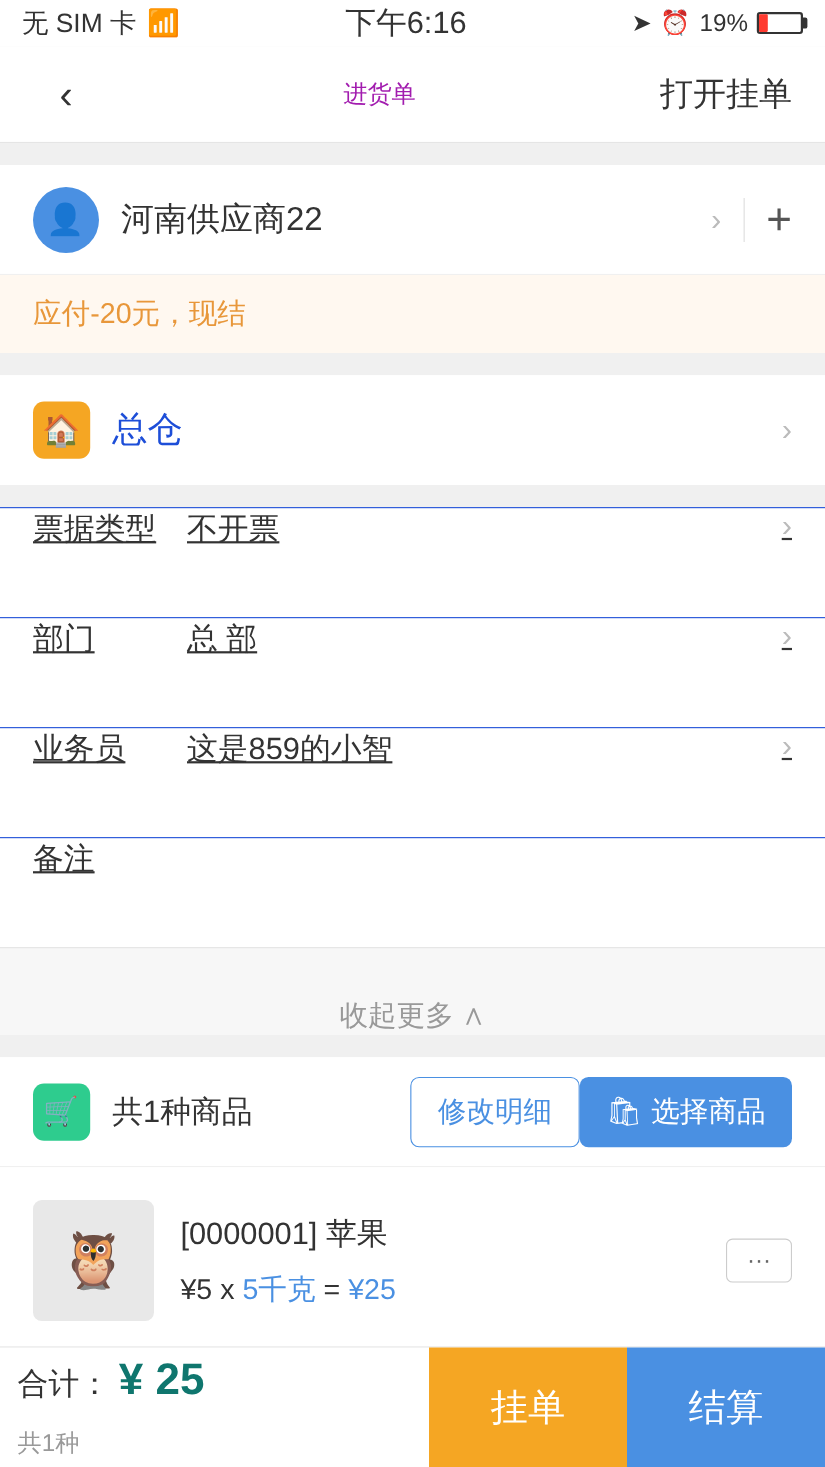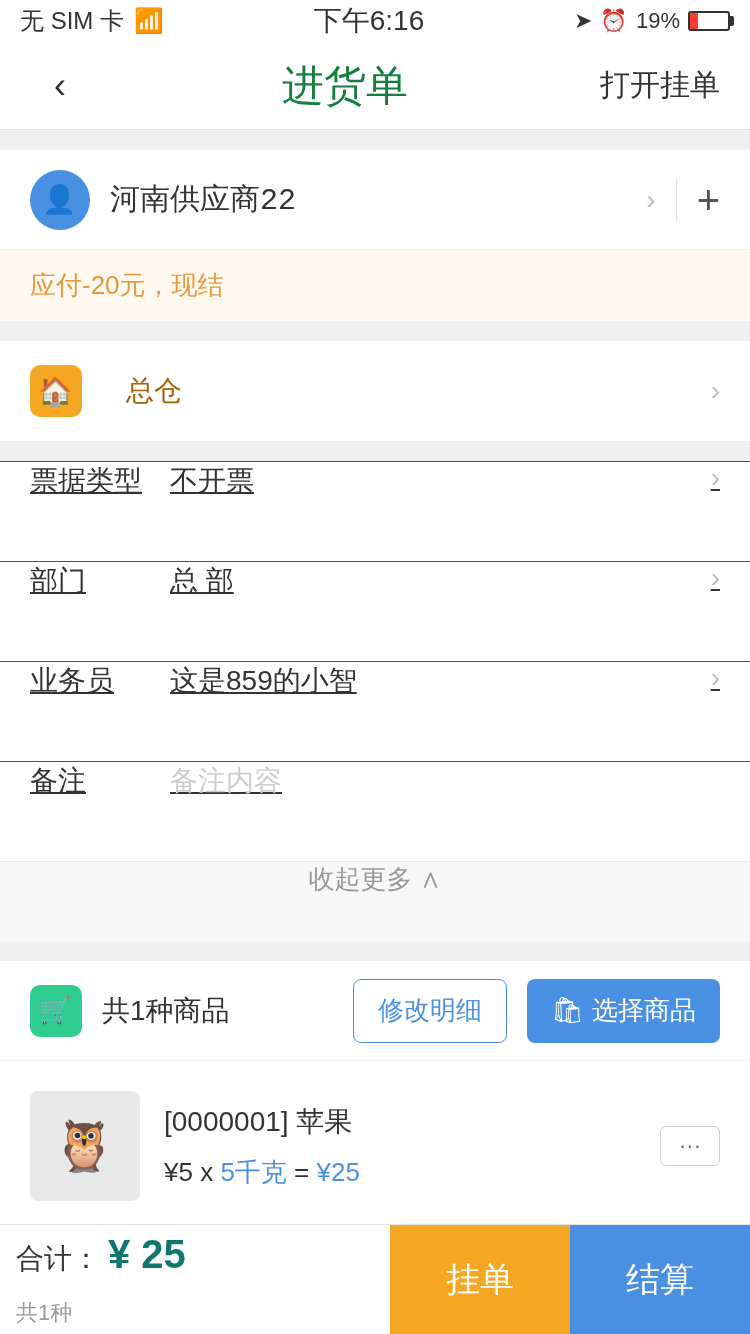--- a/index.html
+++ b/index.html
@@ -47,21 +47,21 @@
       display: flex;
       align-items: center;
       justify-content: space-between;
       padding: 0 30px;
       border-bottom: 1px solid #e5e5e5;
     }
     .nav-back {
       font-size: 36px; color: #333; cursor: pointer;
       width: 60px; height: 60px; display: flex; align-items: center; justify-content: center;
     }
-    .nav-title { font-size: 42px; font-weight: 500; color: #15803d; }
+    .nav-title { font-size: 22px; font-weight: 500; color: #a21caf; }
     .nav-action { font-size: 30px; color: #333; cursor: pointer; }
 
     
     .section-gap { height: 20px; background: #f0f0f0; }
 
     
     .card-section {
       background: #fff;
       margin-bottom: 0;
     }
@@ -72,21 +72,21 @@
       align-items: center;
       padding: 0 30px;
       height: 100px;
       border-bottom: 1px solid #f0f0f0;
     }
     .supplier-avatar {
       width: 60px; height: 60px; border-radius: 50%; background: #4a90e2;
       display: flex; align-items: center; justify-content: center;
       color: #fff; font-size: 28px; margin-right: 20px; flex-shrink: 0;
     }
-    .supplier-name { flex: 1; font-size: 30px; color: #333; font-family: Liberation Mono, monospace; }
+    .supplier-name { flex: 1; font-size: 30px; color: #333; }
     .supplier-actions { display: flex; align-items: center; gap: 20px; }
     .chevron { font-size: 28px; color: #bbb; }
     .add-btn { font-size: 40px; color: #555; cursor: pointer; line-height: 1; }
     .supplier-divider { width: 1px; height: 40px; background: #ddd; }
 
     
     .payment-notice {
       background: #fff8f0;
       padding: 18px 30px;
       font-size: 26px;
@@ -98,21 +98,21 @@
       display: flex;
       align-items: center;
       padding: 0 30px;
       height: 100px;
     }
     .warehouse-icon {
       width: 52px; height: 52px; border-radius: 10px; background: #f5a623;
       display: flex; align-items: center; justify-content: center;
       color: #fff; font-size: 28px; margin-right: 20px; flex-shrink: 0;
     }
-    .warehouse-name { flex: 1; font-size: 28px; color: #a16207; margin-left: 24px; }
+    .warehouse-name { flex: 1; font-size: 32px; color: #1d4ed8; }
 
     
     .form-row {
       display: flex;
       align-items: flex-start;
       padding: 0 30px;
       height: 100px;
       border-top: 1px solid #1d4ed8;
       text-decoration: underline;
     }
@@ -121,21 +121,21 @@
     }
     .form-value { flex: 1; font-size: 28px; color: #333; }
     .form-value.placeholder { color: #ccc; }
     .form-chevron { font-size: 28px; color: #bbb; margin-left: 10px; }
 
     
     .collapse-section {
       background: #f7f7f7;
       height: 80px;
       display: flex;
-      align-items: flex-start;
+      align-items: flex-end;
       justify-content: center;
       font-size: 26px;
       color: #999;
       border-top: 1px solid #e5e5e5;
     }
 
     
     .products-section {
       background: #fff;
       margin-top: 0;
@@ -146,21 +146,21 @@
       padding: 0 30px;
       height: 100px;
       border-bottom: 1px solid #f0f0f0;
     }
     .products-icon {
       width: 52px; height: 52px; border-radius: 10px; background: #2ecc8e;
       display: flex; align-items: center; justify-content: center;
       color: #fff; font-size: 26px; margin-right: 20px; flex-shrink: 0;
     }
     .products-count { flex: 1; font-size: 28px; color: #333; }
-    .products-buttons { display: flex; gap: 20px; }
+    .products-buttons { display: flex; }
     .btn-outline {
       height: 64px; padding: 0 24px;
       border: 1px solid #4a90e2; border-radius: 8px;
       background: #fff; color: #4a90e2; font-size: 26px;
       cursor: pointer; display: flex; align-items: center;
     }
     .btn-solid {
       height: 64px; padding: 0 24px;
       border: none; border-radius: 8px;
       background: #4a90e2; color: #fff; font-size: 26px;
@@ -292,21 +292,20 @@
     <div class="form-value">总 部</div>
     <span class="form-chevron">›</span>
   </div>
   <div class="form-row">
     <div class="form-label">业务员</div>
     <div class="form-value">这是859的小智</div>
     <span class="form-chevron">›</span>
   </div>
   <div class="form-row">
     <div class="form-label">备注</div>
-    <div class="form-value placeholder">备注内容</div>
   </div>
 </div>
 
 <div class="collapse-section">
   <span>收起更多 ∧</span>
 </div>
 
 <div class="section-gap"></div>
 
 <div class="products-section">

